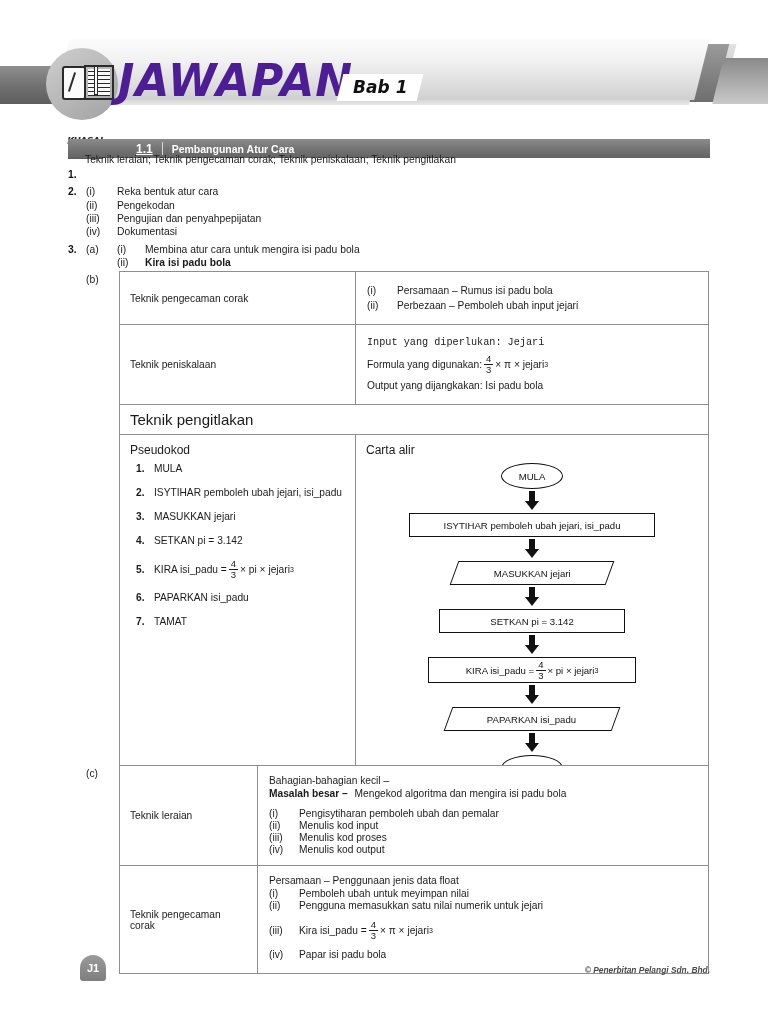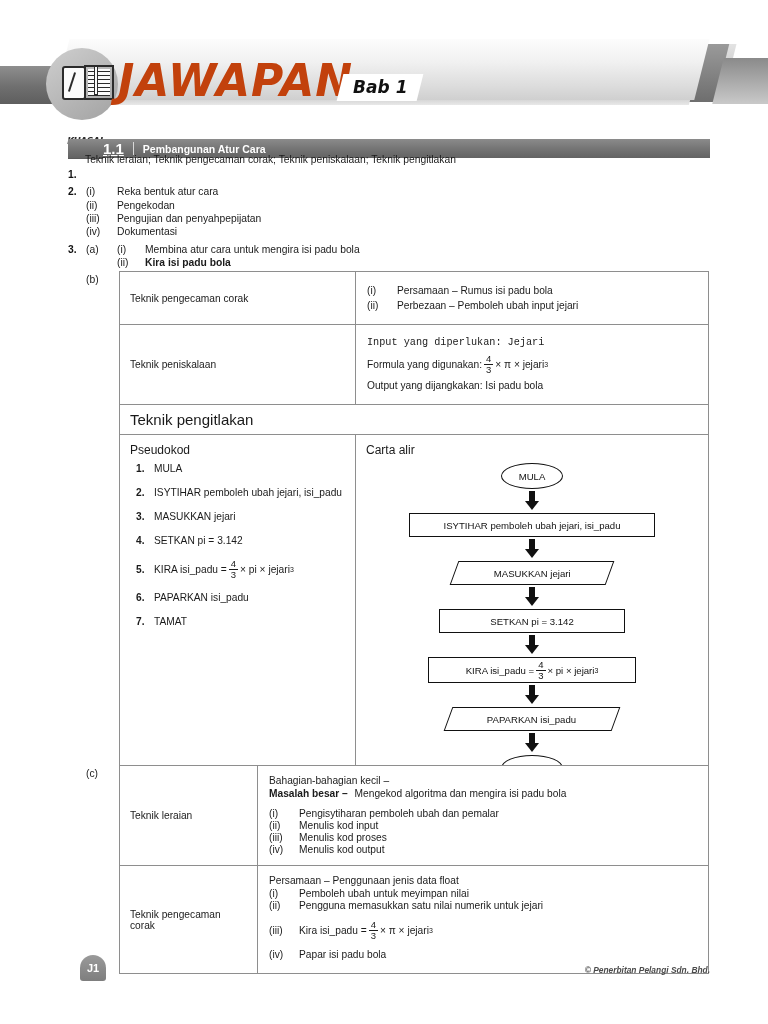--- a/index.html
+++ b/index.html
@@ -65,21 +65,21 @@
     background-image:repeating-linear-gradient(180deg,#2b2b2b 0 1.5px,transparent 1.5px 4px);
     background-clip:content-box; padding:2px;
   }
   .hdr-circle .icon-book:before {
     content:""; position:absolute; left:9px; top:0; width:2px; height:27px; background:#fbfbfb;
     box-shadow:0 0 0 1px #2b2b2b;
   }
   .hdr-title {
     position:absolute; left:118px; top:55px;
     font-size:44px; font-weight:bold; font-style:italic;
-    letter-spacing:1px; color:#c2410c;
+    letter-spacing:1px; color:#4c1d95;
     font-family:"DejaVu Sans", sans-serif;
   }
   .hdr-chip {
     position:absolute; left:340px; top:74px;
     background:#ffffff; transform:skewX(-14deg);
     padding:3px 13px 4px 13px;
   }
   .hdr-chip span {
     display:block; transform:skewX(14deg);
     font-size:17px; font-weight:bold; font-style:italic; color:#111;
@@ -104,21 +104,21 @@
   }
   .kuasai-logo .k2 {
     font-size:6px; font-weight:bold; color:#ffffff; background:#3c3c3c;
     padding:0 4px; margin-top:1px; font-style:italic;
   }
   .kuasai-logo .k3 {
     font-size:5px; font-weight:bold; color:#ffffff; background:#5a5a5a;
     padding:0px 3px; margin-top:1px; letter-spacing:0.3px;
   }
   .sec-num {
-    color:#fff; font-size:15px; font-weight:bold; padding-left:35px;text-decoration:underline;
+    color:#fff; font-size:12px; font-weight:bold; padding-left:68px;text-decoration:underline;
   }
   .sec-div { width:1px; height:13px; background:#d8d8d8; margin:0 9px; }
   .sec-title { color:#fff; font-size:10.5px; font-weight:bold; }
 
   
   .content { position:absolute; left:0; top:0; width:768px; }
   .qline { position:absolute; font-size:10.3px; color:#1a1a1a; white-space:nowrap; }
   .qnum  { position:absolute; font-size:10.3px; font-weight:bold; color:#111; }
   .qrom  { position:absolute; font-size:10.3px; color:#1a1a1a; }
   .bold  { font-weight:bold; }

